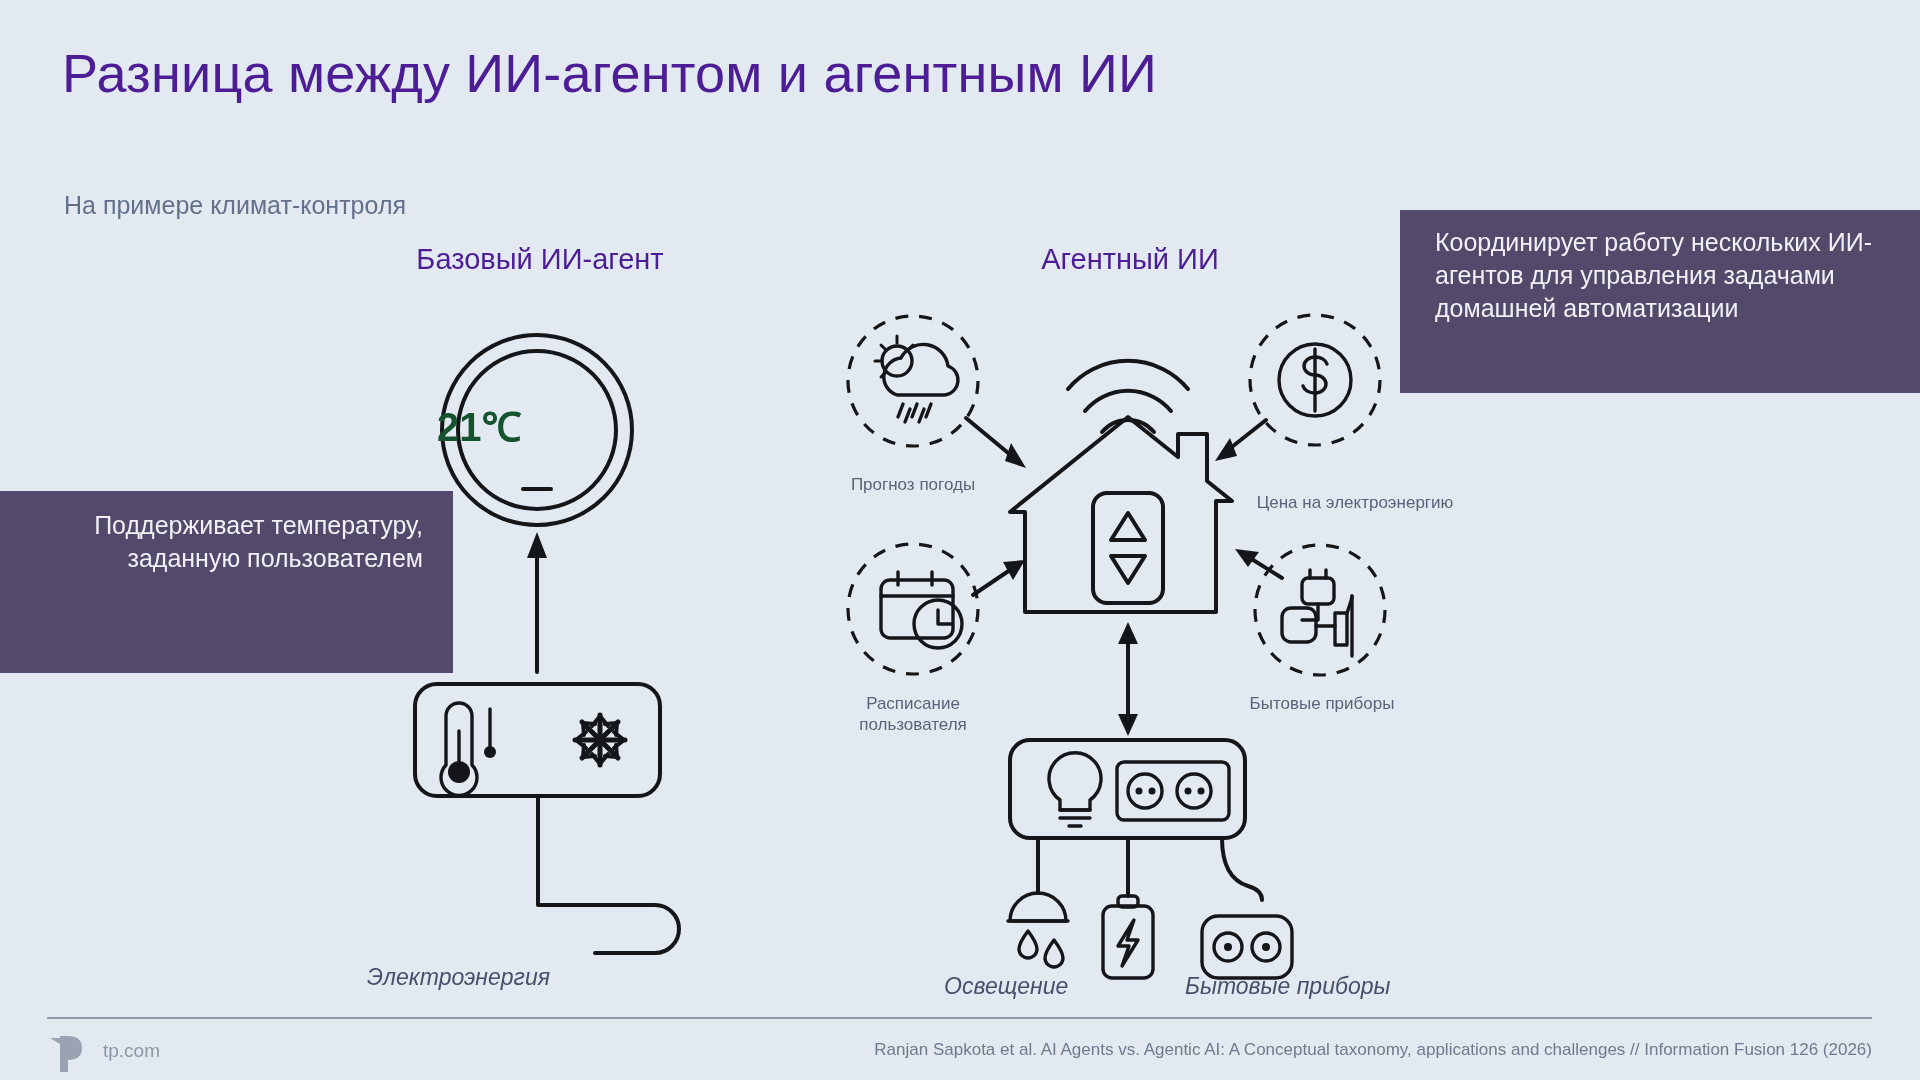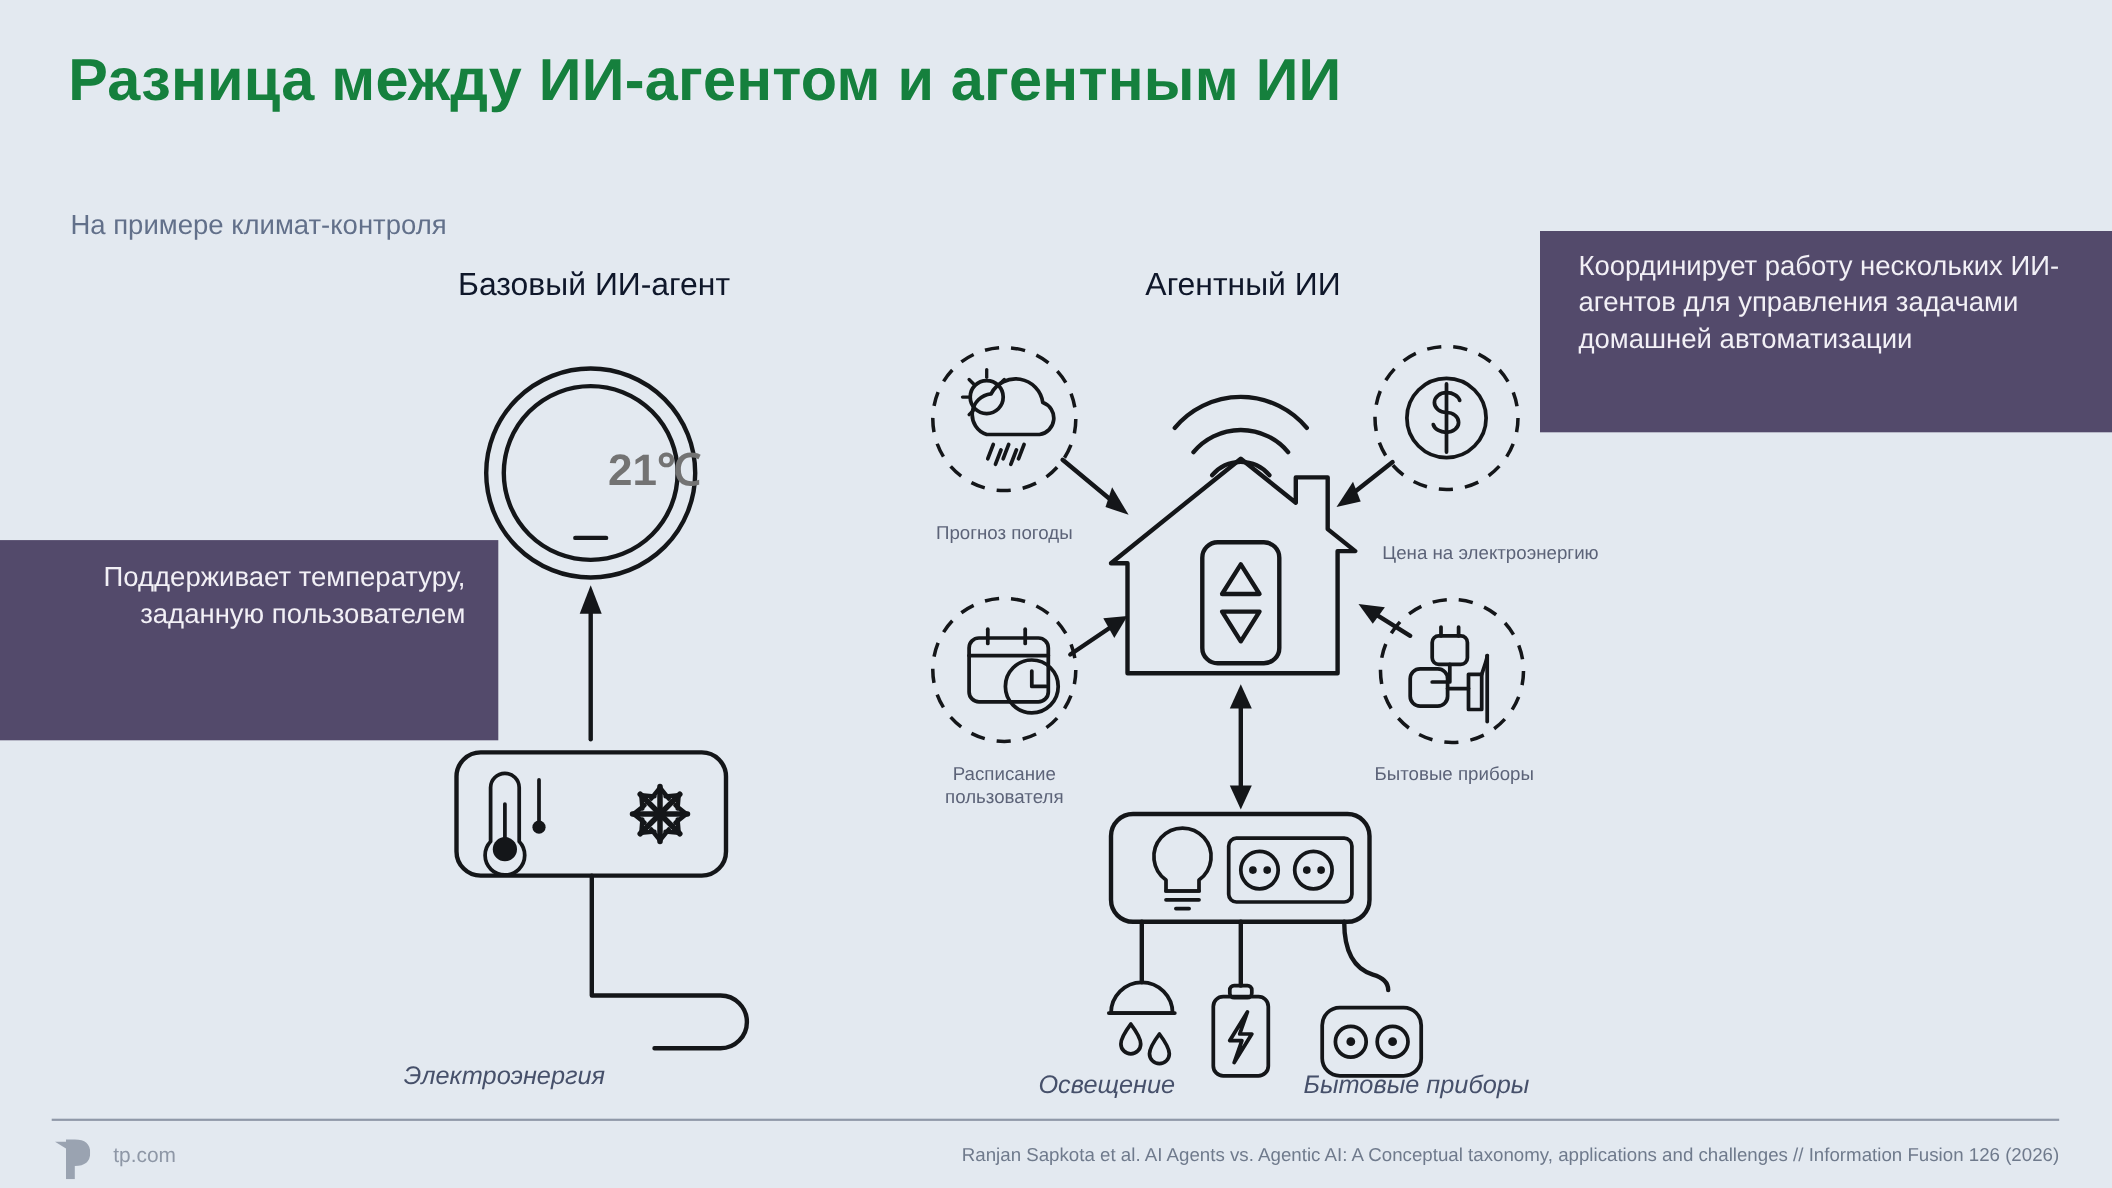--- a/index.html
+++ b/index.html
@@ -11,33 +11,33 @@
     background: #e3e9f0;
     font-family: "Liberation Sans", sans-serif;
     position: relative;
     color: #3a3a52;
   }
   #slide { position: absolute; inset: 0; }
 
   
   .title {
     position: absolute; left: 62px; top: 42px;
-    font-size: 54px; font-weight: 700; letter-spacing: 0.2px;
-    color: #15803d; white-space: nowrap;
+    font-size: 54px; font-weight: 400; letter-spacing: 0.2px;
+    color: #4c1d95; white-space: nowrap;
   }
   .subtitle {
     position: absolute; left: 64px; top: 152px;
     font-size: 25px; font-weight: 400; color: #62708a;
     white-space: nowrap;
     margin-top: 39px;
   }
 
   
   .col-head {
-    position: absolute; font-size: 29px; color: #0f172a;
+    position: absolute; font-size: 29px; color: #4c1d95;
     white-space: nowrap; text-align: center;
   }
   #head-basic  { left: 370px; top: 243px; width: 340px; }
   #head-agentic{ left: 940px; top: 243px; width: 380px; }
 
   
   .callout {
     position: absolute; background: #534a6b; color: #f2f0f6;
     font-size: 25px; line-height: 1.32;
     box-sizing: border-box;
@@ -62,21 +62,21 @@
   .lbl {
     position: absolute; font-size: 17px; color: #5c6378;
     white-space: pre; text-align: center; line-height: 1.22;
   }
   .lbl-it {
     position: absolute; font-size: 23px; color: #46506a;
     font-style: italic; white-space: nowrap;
   }
   .dial-temp {
     position: absolute; left: 437px; top: 398px; width: 200px;
-    text-align: right; font-size: 40px; font-weight: 700; color: #737373;
+    text-align: left; font-size: 40px; font-weight: 700; color: #14532d;
   }
 
   
   #footer-rule {
     position: absolute; left: 47px; top: 1017px; width: 1825px;
     height: 2px; background: #8f98a8;
   }
   #logo-mark { position: absolute; left: 48px; top: 1034px; width: 34px; height: 38px; }
   #footer-url {
     position: absolute; left: 103px; top: 1040px;

